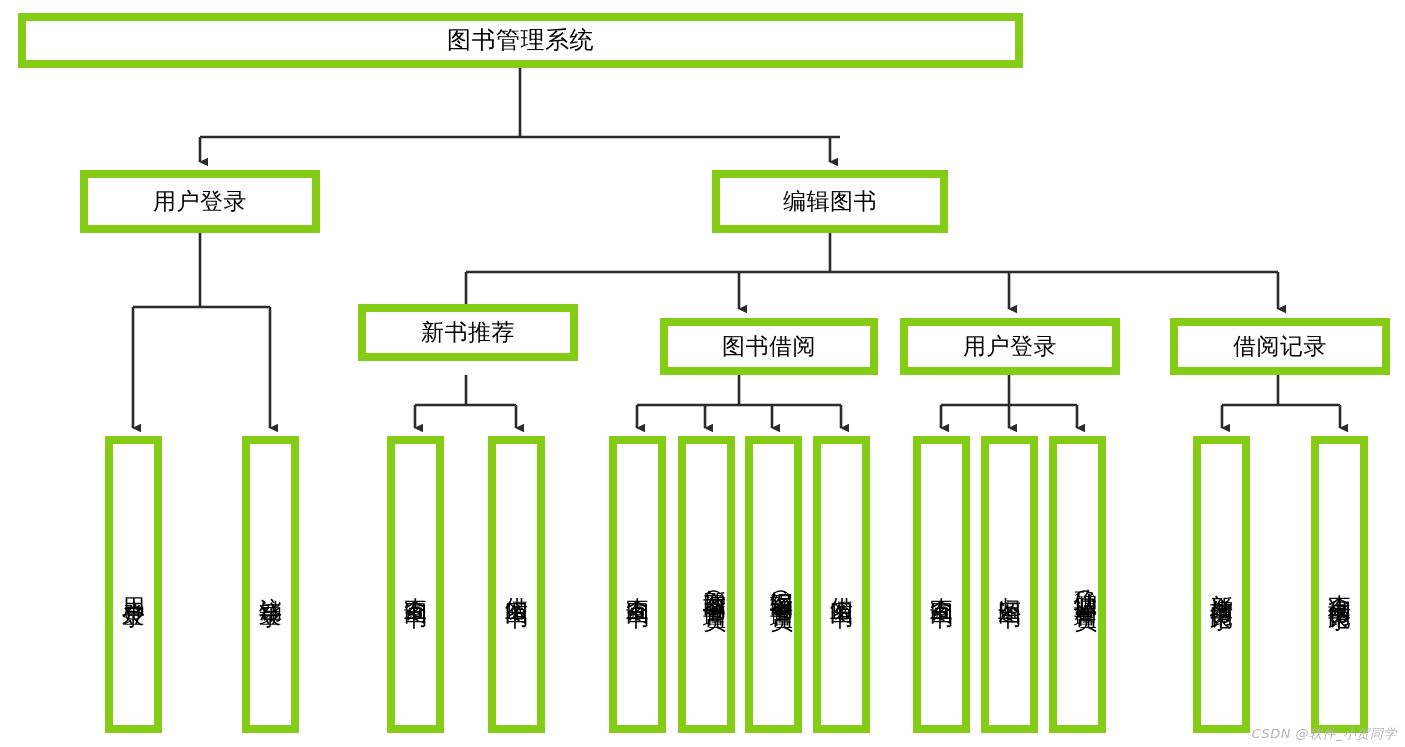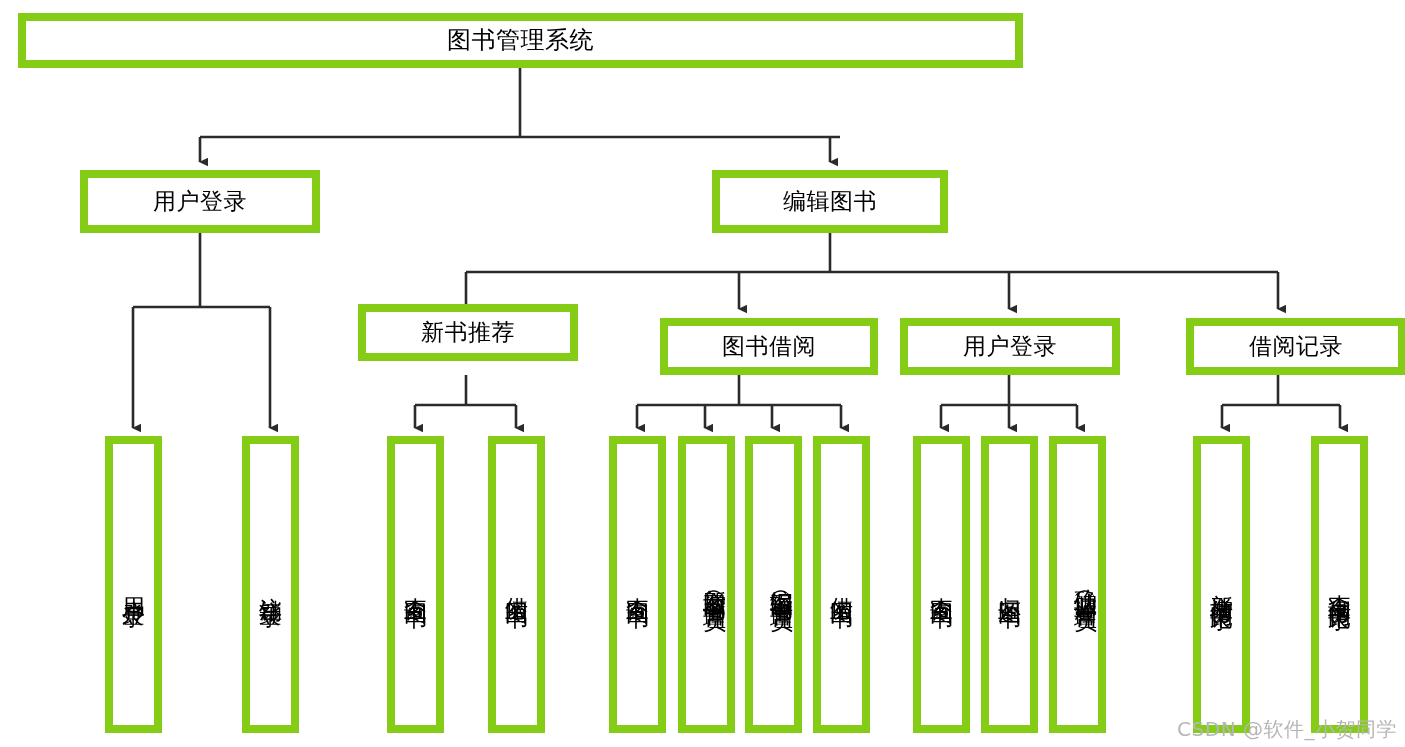--- a/index.html
+++ b/index.html
@@ -59,25 +59,26 @@
     text-orientation: upright;
     display: block;
   }
   .node.vert.vcenter {
     align-items: center;
   }
   .watermark {
     position: absolute;
     right: 8px;
     bottom: 4px;
-    font-size: 20px;
+    font-size: 13px;
     color: #b6b6b6;
     white-space: nowrap;
     pointer-events: none;
     letter-spacing: 0.5px;
+    font-style: italic;
   }
 </style>
 </head>
 <body>
 
 <div id="diagram-root">
 
   <svg id="diagram-svg" viewBox="0 0 1405 747" xmlns="http://www.w3.org/2000/svg">
     <defs>
       <marker id="arrowhead" markerWidth="9" markerHeight="9" refX="4.5" refY="8" orient="auto" markerUnits="userSpaceOnUse">
@@ -142,21 +143,21 @@
 
   <div class="node horiz" style="left:358px; top:304px; width:220px; height:57px;">
     <span>新书推荐</span>
   </div>
   <div class="node horiz" style="left:630px; top:318px; width:218px; height:57px;margin-left:30px;">
     <span>图书借阅</span>
   </div>
   <div class="node horiz" style="left:900px; top:318px; width:220px; height:57px;">
     <span>用户登录</span>
   </div>
-  <div class="node horiz" style="left:1170px; top:318px; width:220px; height:57px;margin-left:16px;">
+  <div class="node horiz" style="left:1170px; top:318px; width:220px; height:57px;">
     <span>借阅记录</span>
   </div>
 
   <div class="node vert vcenter" style="left:105px; top:436px; width:57px; height:297px;">
     <span class="vlabel">用户登录</span>
   </div>
   <div class="node vert vcenter" style="left:242px; top:436px; width:57px; height:297px;">
     <span class="vlabel">注销登录</span>
   </div>
 

